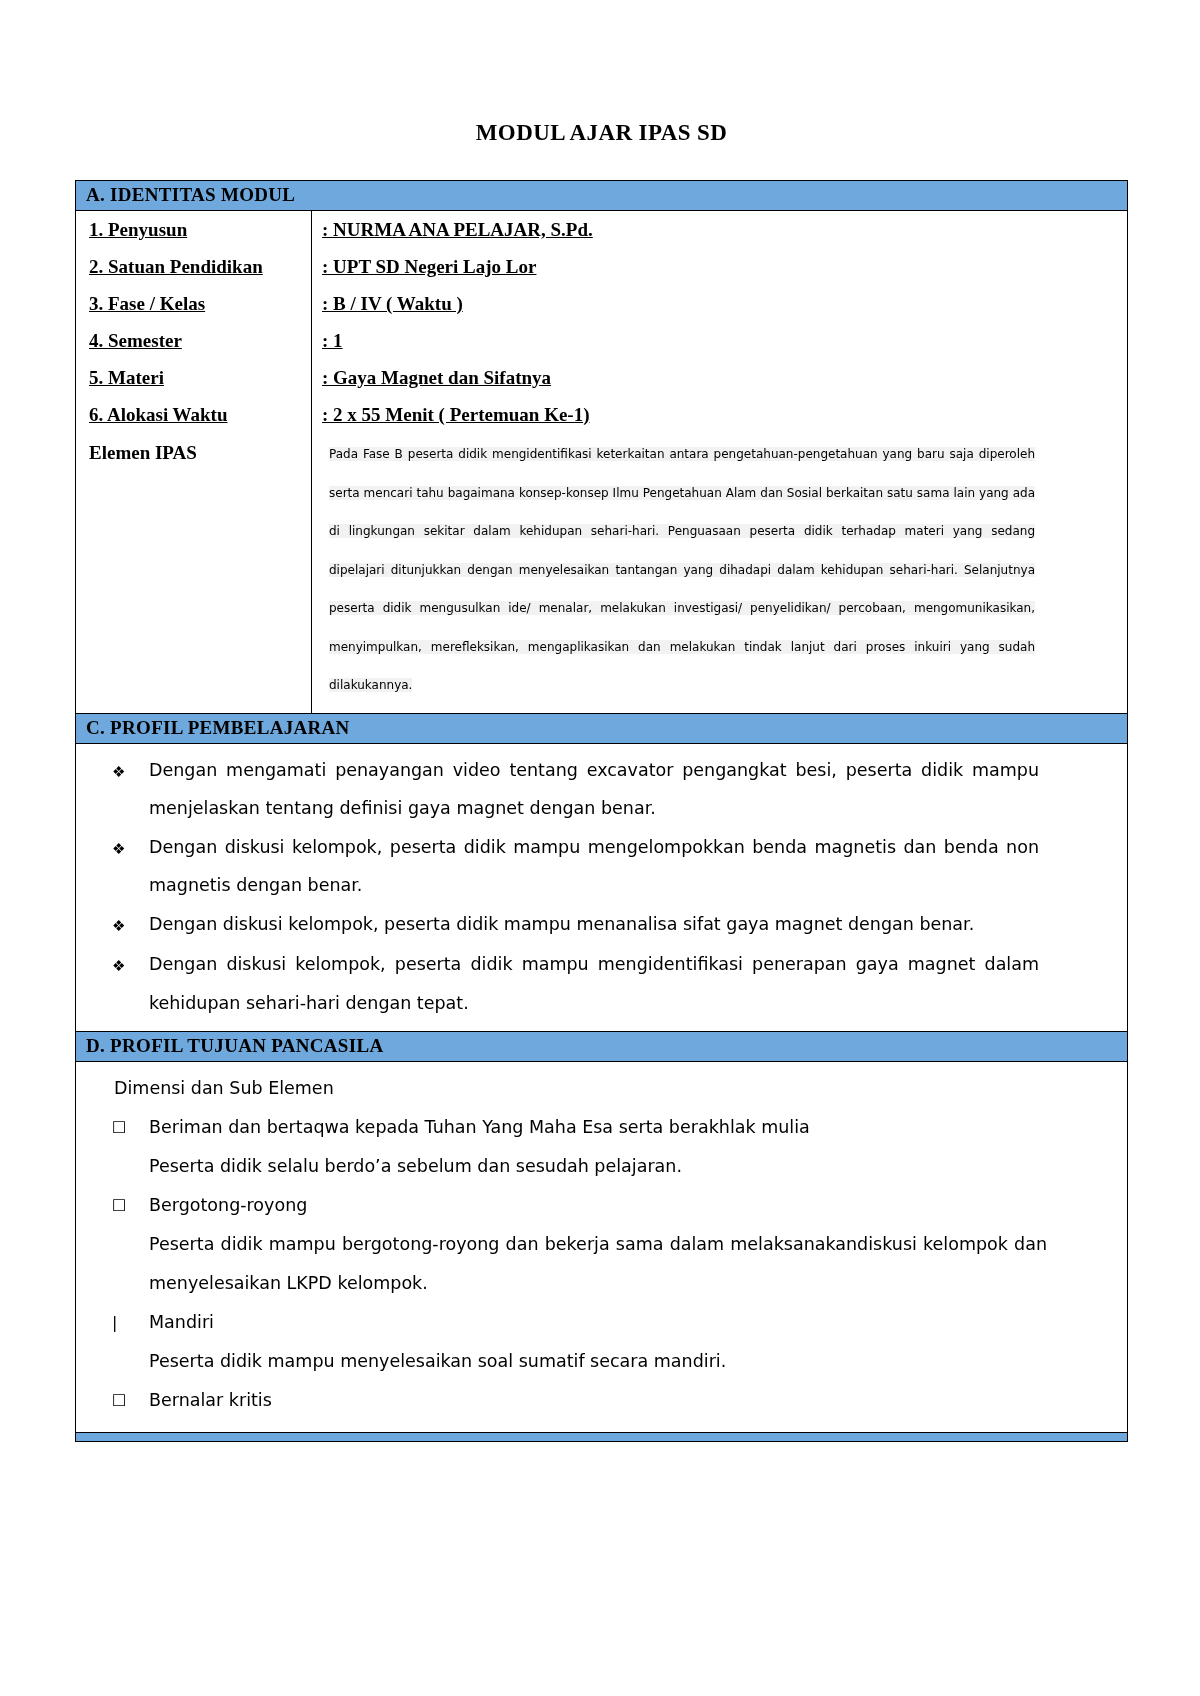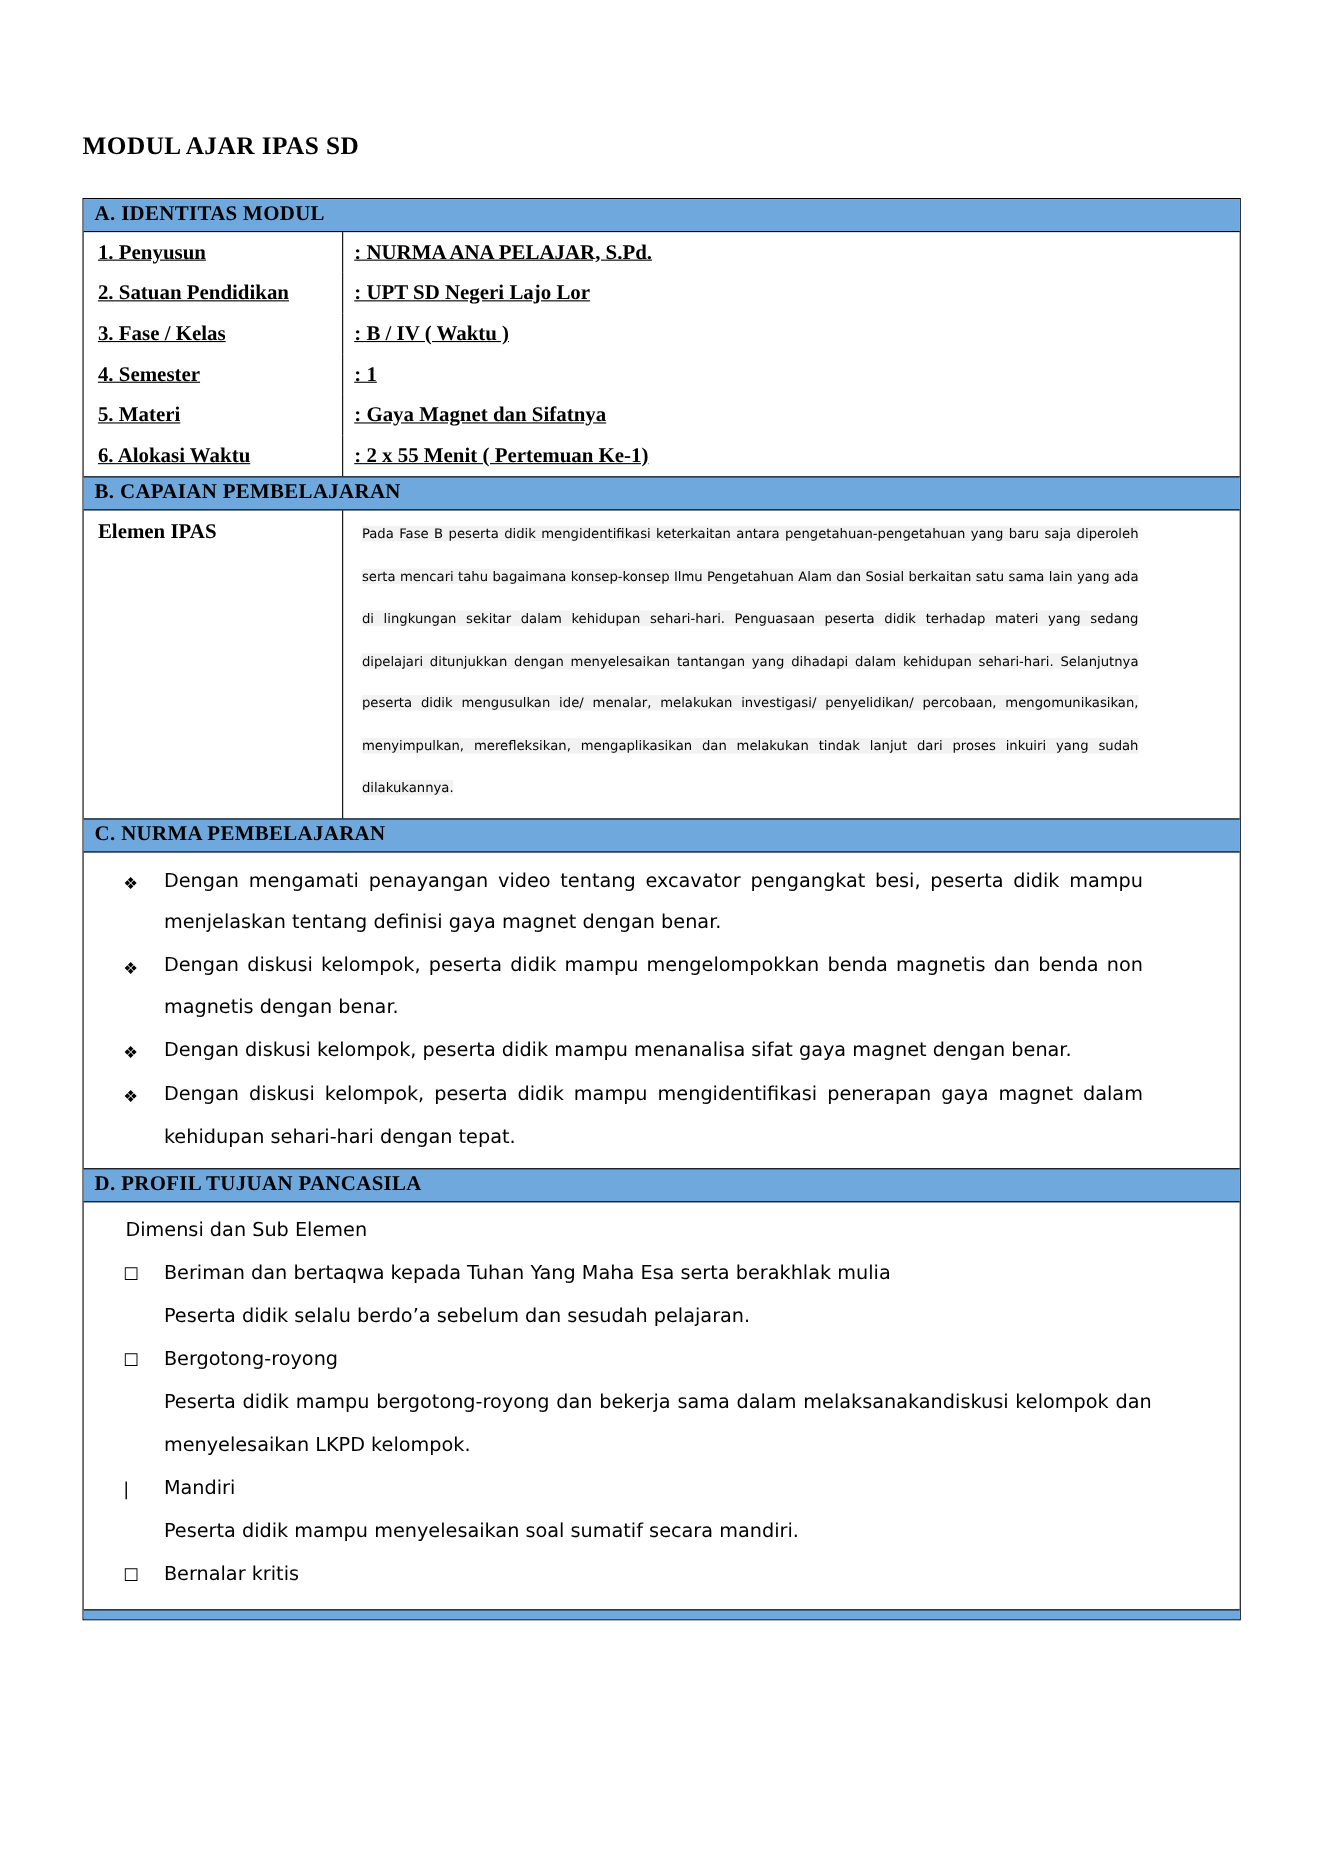--- a/index.html
+++ b/index.html
@@ -15,20 +15,21 @@
     background: #ffffff;
     color: #000000;
     font-family: "Liberation Serif", serif;
     overflow: hidden;
   }
   .page { padding: 120px 72px 0 75px; }
 
   .doc-title {
     font-size: 23px;
     font-weight: bold;
+    text-align: center;
     letter-spacing: 0.4px;
     margin: 0 0 34px 0;
   }
 
   .doc-table { border: 1.5px solid var(--border-c); }
 
   .section-header {
     background: var(--header-bg);
     font-size: 19px;
     font-weight: bold;
@@ -136,27 +137,26 @@
           <div class="id-label">5. Materi</div>
           <div class="id-value">: Gaya Magnet dan Sifatnya</div>
         </div>
 
         <div class="id-row">
           <div class="id-label">6. Alokasi Waktu</div>
           <div class="id-value">: 2 x 55 Menit ( Pertemuan Ke-1)</div>
         </div>
       </div>
 
-    <div class="section-header">B. CAPAIAN PEMBELAJARAN</div>
     <div class="capaian-row">
       <div class="capaian-label">Elemen IPAS</div>
       <div class="capaian-text"><span class="hl">Pada Fase B peserta didik mengidentifikasi keterkaitan antara pengetahuan-pengetahuan yang baru saja diperoleh serta mencari tahu bagaimana konsep-konsep Ilmu Pengetahuan Alam dan Sosial berkaitan satu sama lain yang ada di lingkungan sekitar dalam kehidupan sehari-hari. Penguasaan peserta didik terhadap materi yang sedang dipelajari ditunjukkan dengan menyelesaikan tantangan yang dihadapi dalam kehidupan sehari-hari. Selanjutnya peserta didik mengusulkan ide/ menalar, melakukan investigasi/ penyelidikan/ percobaan, mengomunikasikan, menyimpulkan, merefleksikan, mengaplikasikan dan melakukan tindak lanjut dari proses inkuiri yang sudah dilakukannya.</span></div>
     </div>
 
-    <div class="section-header">C. NURMA PEMBELAJARAN</div>
+    <div class="section-header">C. PROFIL PEMBELAJARAN</div>
     <div class="tujuan">
 
         <div class="tujuan-item">
           <div class="tujuan-marker">❖</div>
           <div class="tujuan-text">Dengan mengamati penayangan video tentang excavator pengangkat besi, peserta didik mampu menjelaskan tentang definisi gaya magnet dengan benar.</div>
         </div>
 
         <div class="tujuan-item">
           <div class="tujuan-marker">❖</div>
           <div class="tujuan-text">Dengan diskusi kelompok, peserta didik mampu mengelompokkan benda magnetis dan benda non magnetis dengan benar.</div>

